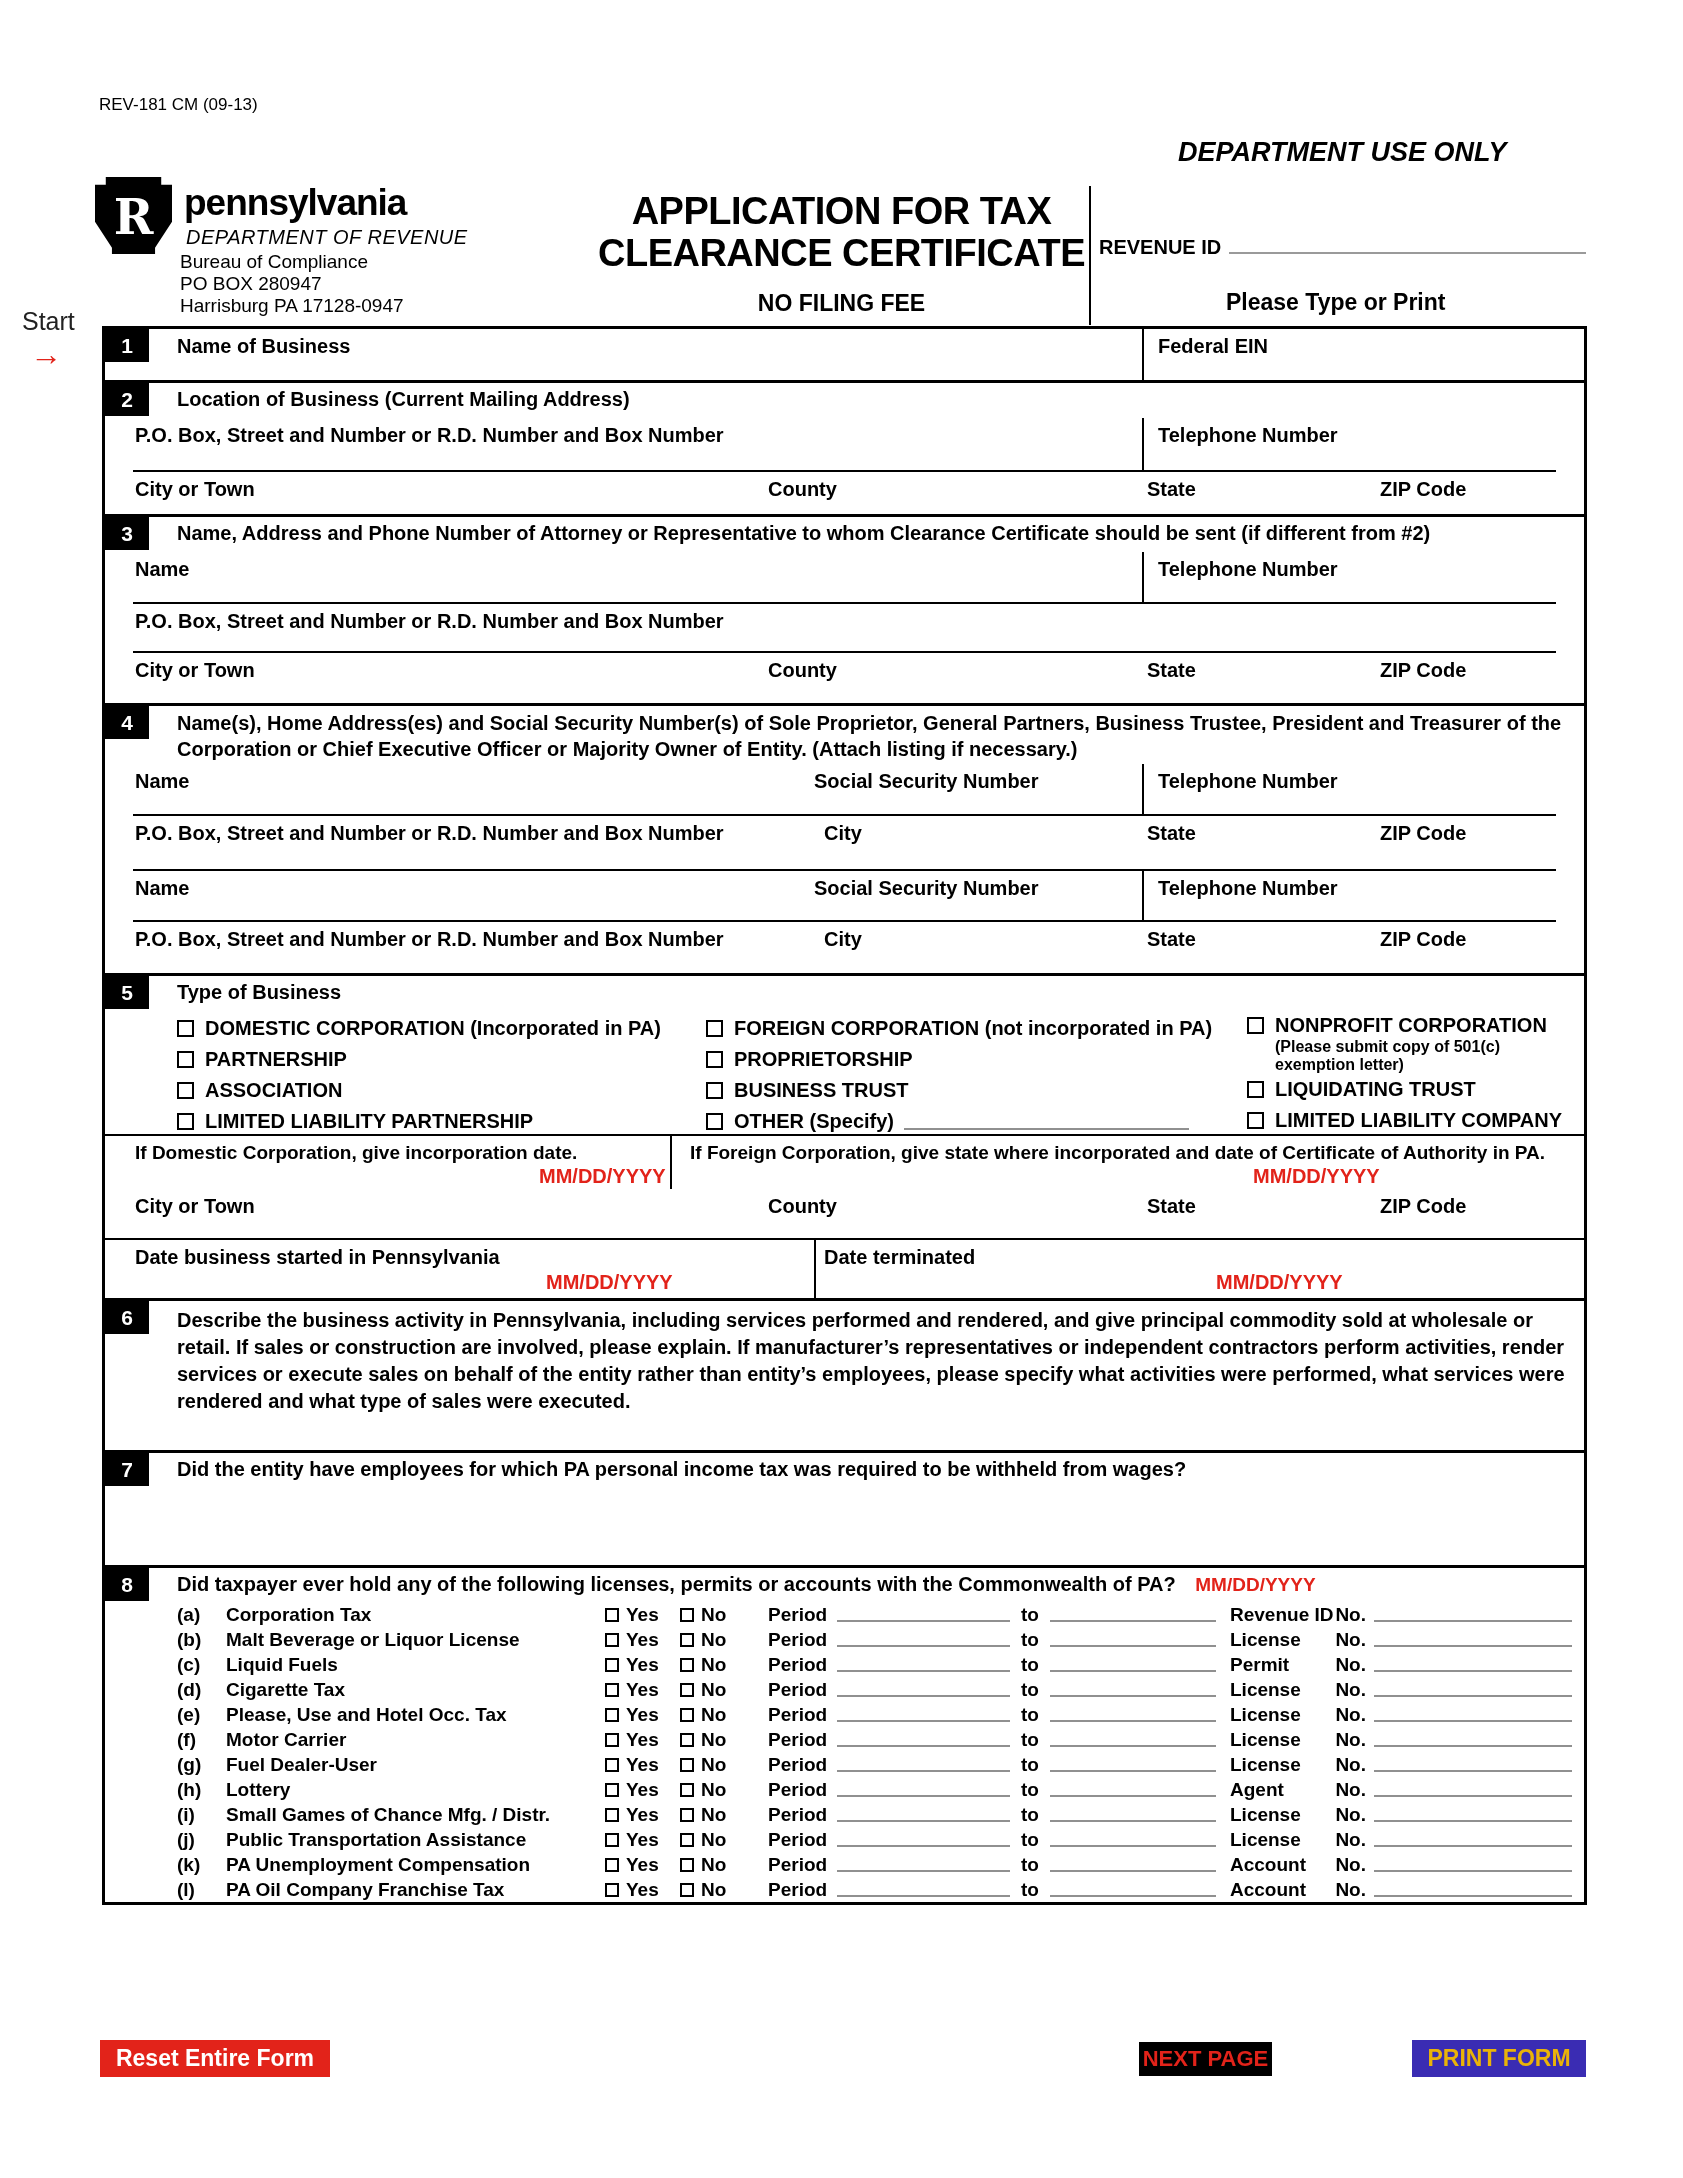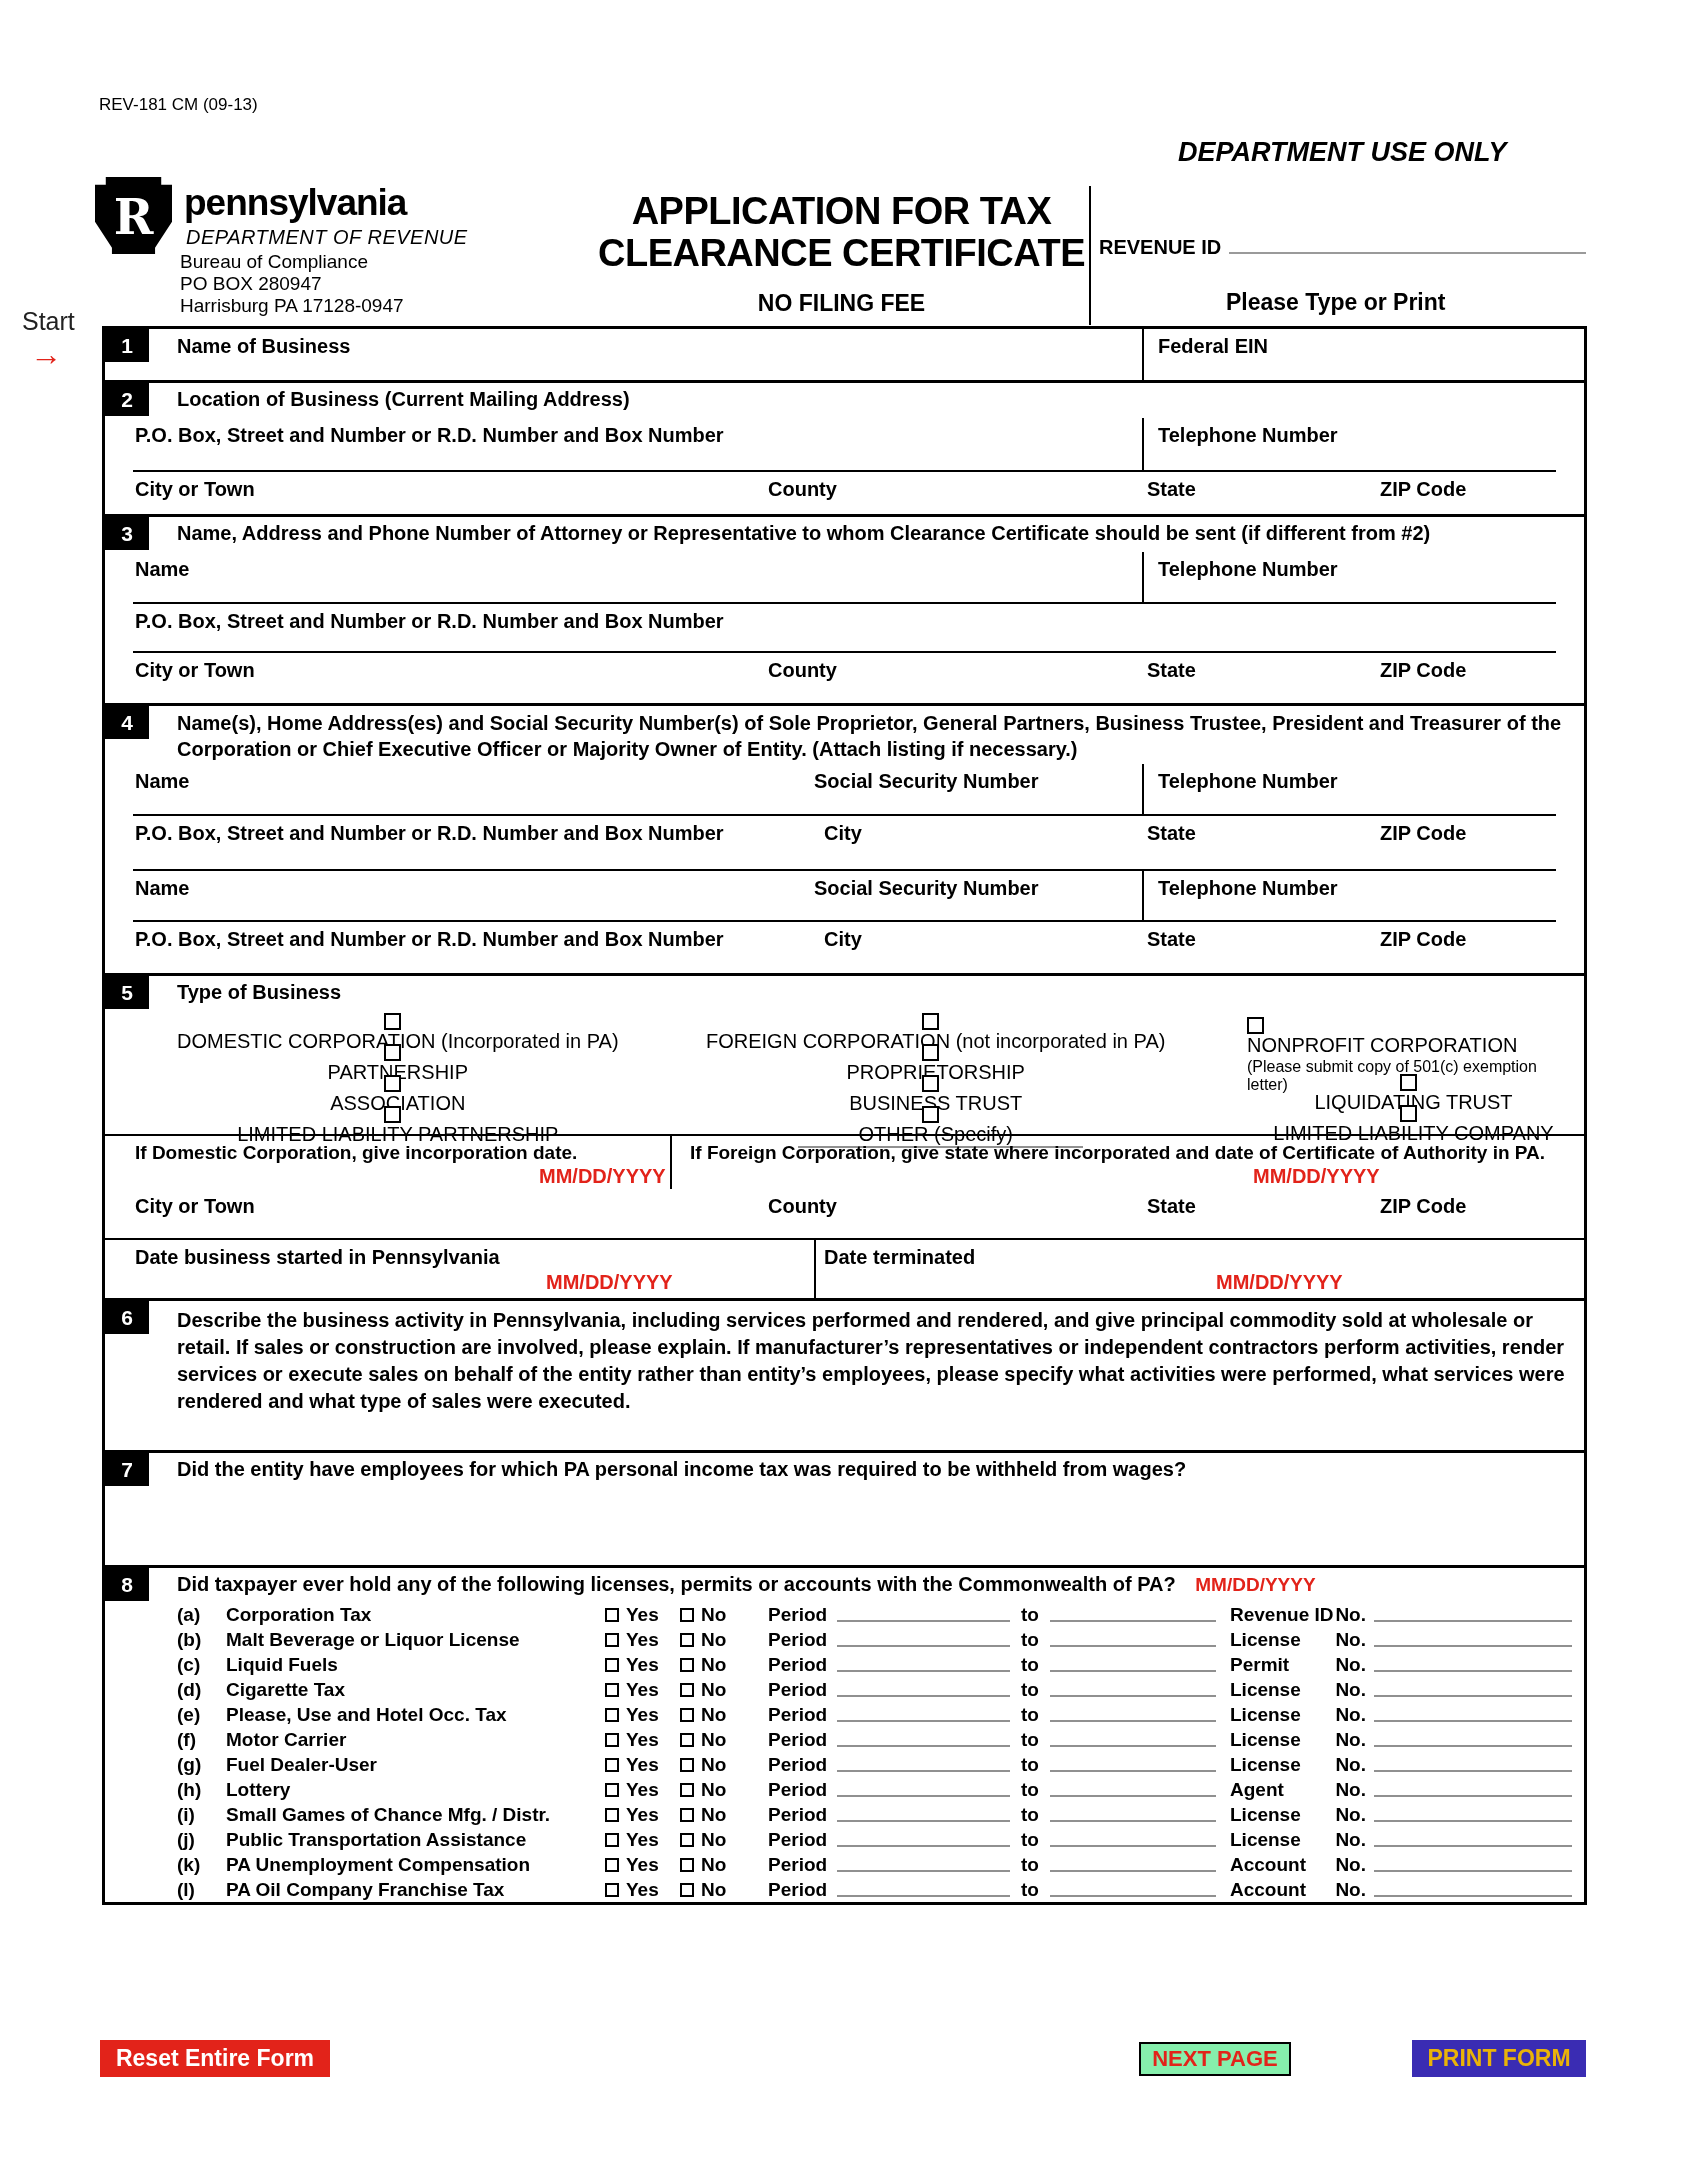--- a/index.html
+++ b/index.html
@@ -50,21 +50,21 @@
   .h55{height:54px} .h56{height:55px} .h61{height:60px}
   .blank32{height:32px} .blank75{height:74px}
   .rdate { position:absolute; color:var(--accent_red,#e2231a); font-weight:bold; font-size:20px; white-space:nowrap; }
   .rd1{left:434px; top:29px} .rd2{left:1148px; top:29px} .rd3{left:441px; top:31px} .rd4{left:1111px; top:31px}
   .rdate-inline { color:var(--accent_red,#e2231a); margin-left:14px; font-size:19px; }
 
   
   .cbarea { position:relative; height:126px; }
   .cbcol { position:absolute; top:5px; }
   .cbc1{left:72px} .cbc2{left:601px} .cbc3{left:1142px; width:333px;}
-  .cbitem { display:flex; align-items:center; height:31px; font-weight:normal; font-size:20px; white-space:nowrap;flex-direction:column; }
+  .cbitem { display:flex; align-items:center; height:31px; font-weight:bold; font-size:20px; white-space:nowrap; }
   .cb { width:17px; height:17px; border:2px solid #000; margin-right:11px; flex:none; background:#fff; }
   .np { align-items:flex-start; height:61px; padding-top:1px; }
   .np .cb { margin-top:3px; }
   .npnote { font-size:16px; line-height:18px; white-space:normal; width:297px; margin-top:1px; }
   .spec-line { display:inline-block; width:285px; border-bottom:2px solid #909090; height:16px; margin-left:10px; }
 
   
   .lrow { position:relative; display:flex; align-items:center; height:25px; font-weight:bold; font-size:19px; }
   .l-letter { margin-left:72px; width:49px; flex:none; }
   .l-label { width:379px; flex:none; }
@@ -76,21 +76,21 @@
   .l-line1 { width:173px; }
   .l-to { width:40px; flex:none; text-align:center; }
   .l-line2 { width:166px; }
   .l-kind { margin-left:14px; width:144px; flex:none; display:flex; justify-content:space-between; padding-right:8px; }
   .l-line3 { flex:1; margin-right:12px; }
 
   
   .btn { position:absolute; font-family:"Liberation Sans", sans-serif; font-weight:bold; cursor:pointer; }
   .btn-reset { left:100px; top:2040px; width:230px; height:37px; background:var(--accent_red,#e2231a);
                color:#fff; font-size:23px; border:none; }
-  .btn-next  { left:1139px; top:2042px; width:152px; height:34px; background:#86efac;
+  .btn-next  { left:1139px; top:2042px; width:133px; height:34px; background:#000000;
                color:var(--accent_red,#e2231a); font-size:22px; border:2px solid #000; }
   .btn-print { left:1412px; top:2040px; width:174px; height:37px; background:var(--print_purple,#3a2cb3);
                color:#eab308; font-size:23px; border:none; }
 </style>
 </head>
 <body>
 
 <div class="page">
 
   <div class="rev-num">REV-181 CM (09-13)</div>

